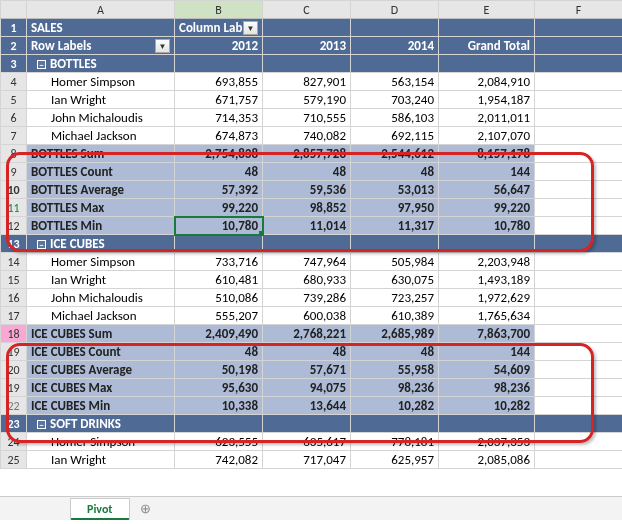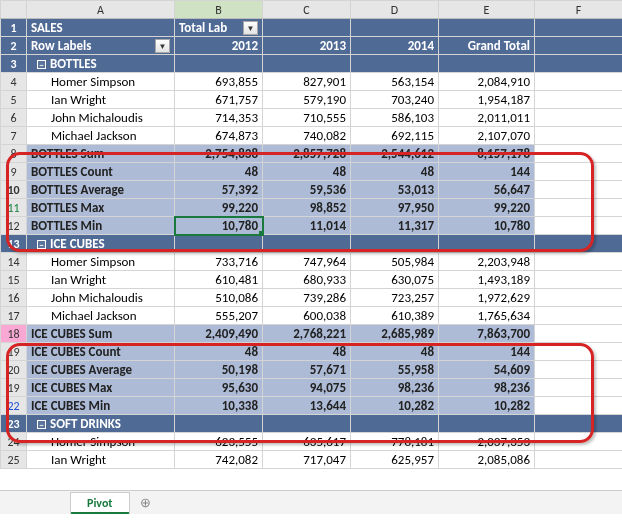--- a/index.html
+++ b/index.html
@@ -91,21 +91,21 @@
   .selcell::after {
     content:'';
     position:absolute;
     right:-3px; bottom:-3px;
     width:6px; height:6px;
     background:#1a7a3e;
   }
 
   .tabstrip {
     position: absolute;
-    left: 0; right:0; bottom: 10px;
+    left: 0; right:0; bottom: 4px;
     height: 24px;
     background: #f3f3f3;
     border-top: 1px solid #ccc;
     display: flex;
     align-items: center;
     padding-left: 70px;
     font-size: 12px;
   }
   .tab {
     padding: 3px 16px 2px 16px;
@@ -159,21 +159,21 @@
     <td>C</td>
     <td>D</td>
     <td>E</td>
     <td>F</td>
   </tr>
 
   <tr class="titlebar">
     <td class="rowhdr">1</td>
     <td class="txt">SALES</td>
     <td class="txt">
-      <span>Total Lab</span>
+      <span>Column Lab</span>
       <span class="dropdown">▼</span>
     </td>
     <td></td>
         <td></td>
         <td></td>
         <td></td>
   </tr>
 
   <tr class="hdrrow">
     <td class="rowhdr">2</td>
@@ -356,21 +356,21 @@
   <tr class="subtitle">
         <td class="rowhdr" style="background:#e6e6e6;color:#333;font-weight:normal">19</td>
         <td class="txt">ICE CUBES Max</td>
         <td class="num">95,630</td>
         <td class="num">94,075</td>
         <td class="num">98,236</td>
         <td class="num">98,236</td>
         <td style="background:#fff"></td>
       </tr>
   <tr class="subtitle">
-        <td class="rowhdr" style="background:#e6e6e6;color:#1d4ed8;font-weight:normal">22</td>
+        <td class="rowhdr" style="background:#e6e6e6;color:#737373;font-weight:normal">22</td>
         <td class="txt">ICE CUBES Min</td>
         <td class="num">10,338</td>
         <td class="num">13,644</td>
         <td class="num">10,282</td>
         <td class="num">10,282</td>
         <td style="background:#fff"></td>
       </tr>
 
   <tr class="grp">
     <td class="rowhdr">23</td>

